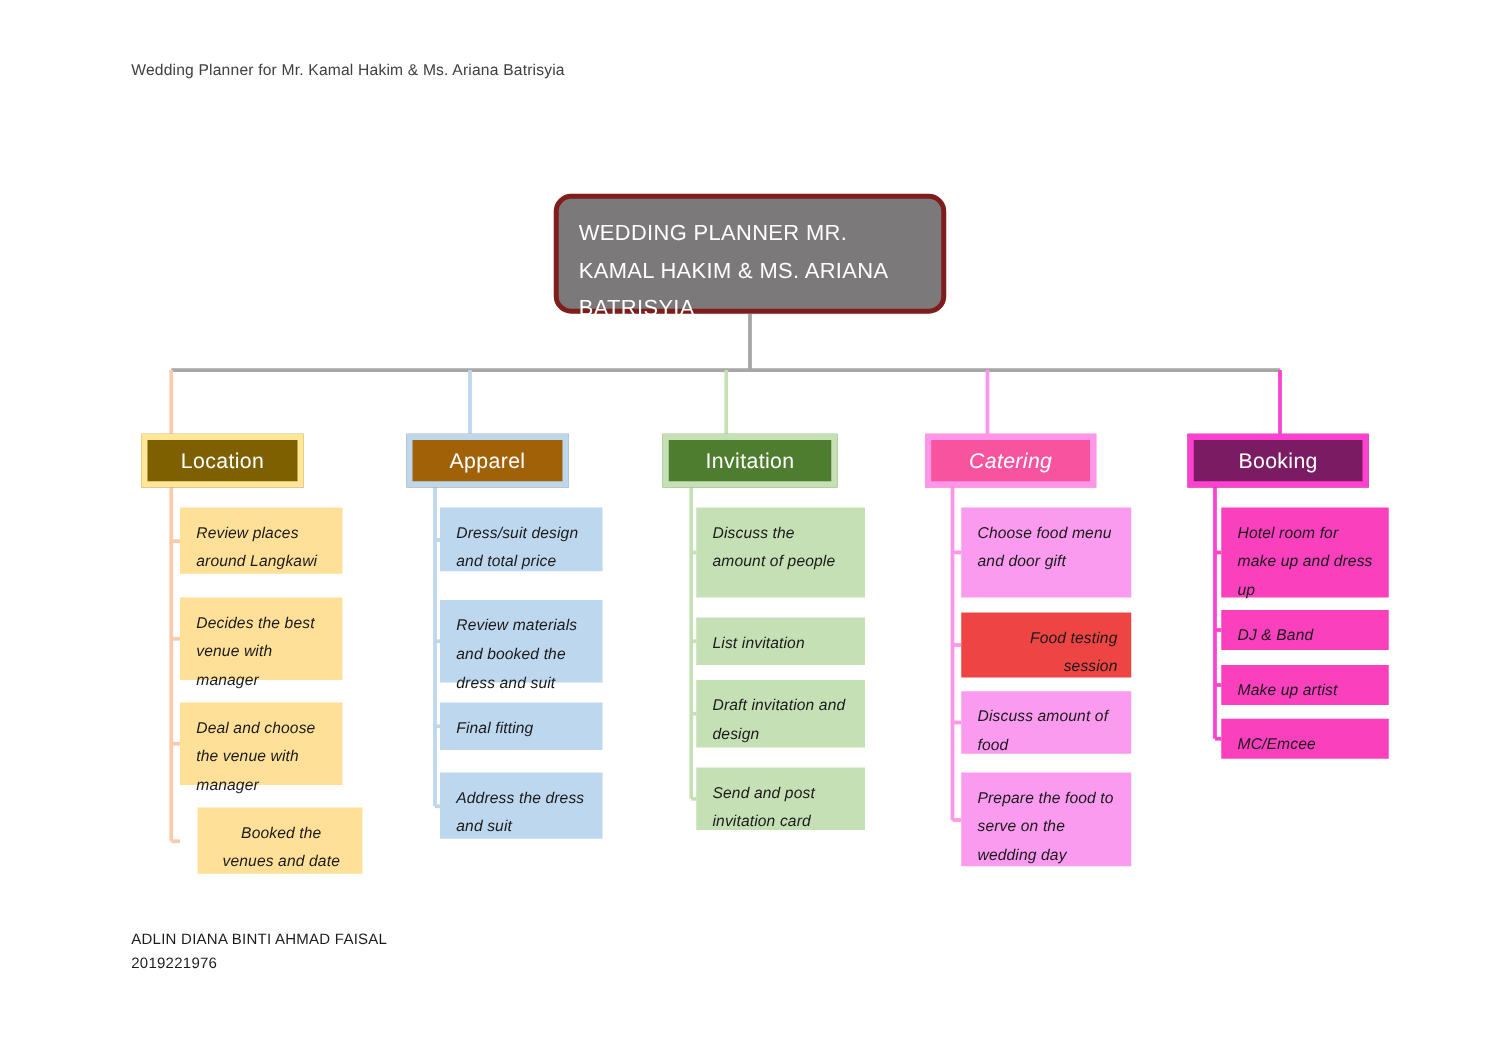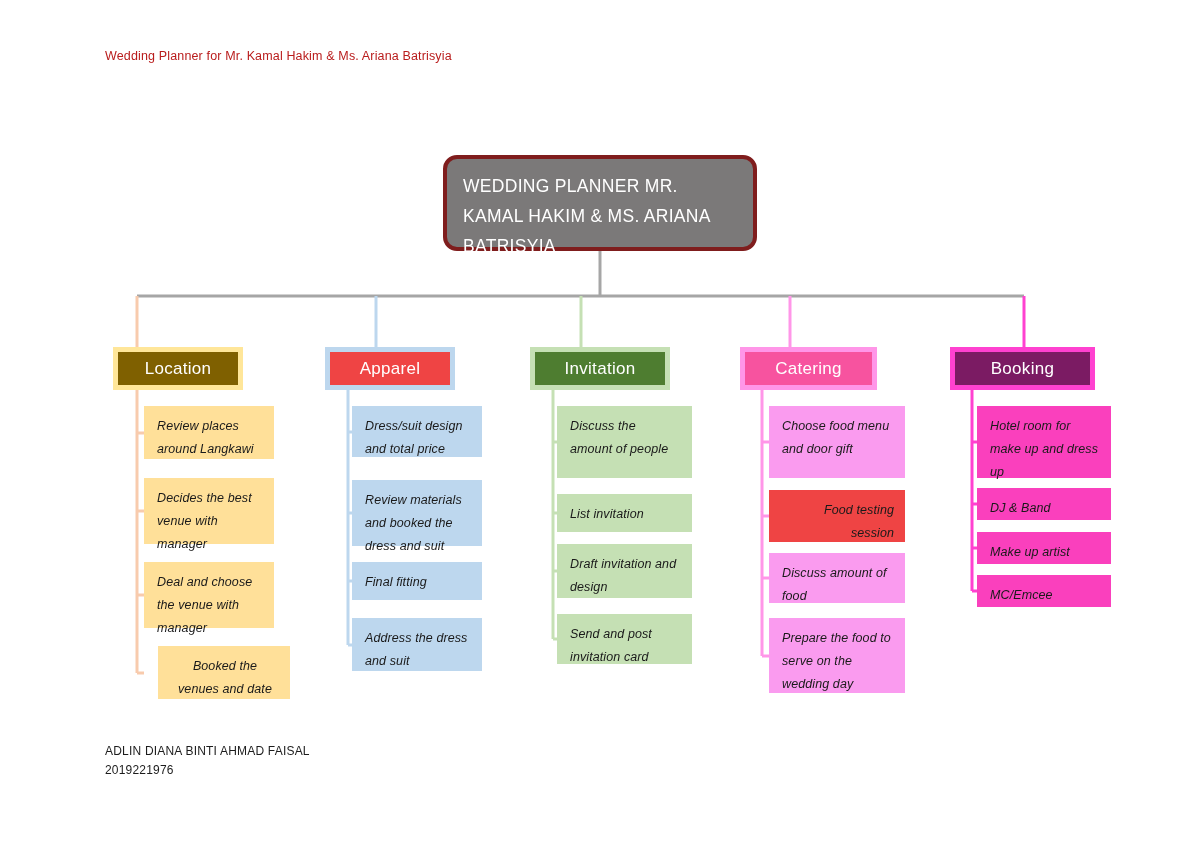--- a/index.html
+++ b/index.html
@@ -19,21 +19,21 @@
     overflow: hidden;
   }
 
   
   .doc-header {
     position: absolute;
     left: 105px;
     top: 49px;
     font-size: 12.5px;
     letter-spacing: 0.15px;
-    color: #b91c1c;
+    color: #404040;
     white-space: nowrap;
     text-align: center;
   }
   .doc-footer {
     position: absolute;
     left: 105px;
     top: 742px;
     font-size: 12px;
     line-height: 19px;
     letter-spacing: 0.2px;
@@ -136,31 +136,31 @@
     </svg>
 
   <div class="root-node">WEDDING PLANNER MR. KAMAL HAKIM &amp; MS. ARIANA BATRISYIA</div>
 
   <div id="branches">
       <div class="branch-head" style="left: 113px; top: 347px; width: 130px; background: rgb(127, 96, 0); border-color: rgb(255, 230, 153);">Location</div>
       <div class="leaf" style="left: 144px; top: 406px; width: 130px; height: 53px; background: rgb(255, 224, 153);">Review places around Langkawi</div>
       <div class="leaf" style="left: 144px; top: 478px; width: 130px; height: 66px; background: rgb(255, 224, 153);">Decides the best venue with manager</div>
       <div class="leaf" style="left: 144px; top: 562px; width: 130px; height: 66px; background: rgb(255, 224, 153);">Deal and choose the venue with manager</div>
       <div class="leaf" style="left: 158px; top: 646px; width: 132px; height: 53px; background: rgb(255, 224, 153); text-align: center;">Booked the venues and date</div>
-      <div class="branch-head" style="left: 325px; top: 347px; width: 130px; background: #ef4444; border-color: rgb(189, 215, 238);">Apparel</div>
+      <div class="branch-head" style="left: 325px; top: 347px; width: 130px; background: #a16207; border-color: rgb(189, 215, 238);">Apparel</div>
       <div class="leaf" style="left: 352px; top: 406px; width: 130px; height: 51px; background: rgb(189, 215, 238);">Dress/suit design and total price</div>
       <div class="leaf" style="left: 352px; top: 480px; width: 130px; height: 66px; background: rgb(189, 215, 238);">Review materials and booked the dress and suit</div>
       <div class="leaf" style="left: 352px; top: 562px; width: 130px; height: 38px; background: rgb(189, 215, 238);">Final fitting</div>
       <div class="leaf" style="left: 352px; top: 618px; width: 130px; height: 53px; background: rgb(189, 215, 238);">Address the dress and suit</div>
       <div class="branch-head" style="left: 530px; top: 347px; width: 140px; background: rgb(78, 125, 48); border-color: rgb(197, 224, 180);">Invitation</div>
       <div class="leaf" style="left: 557px; top: 406px; width: 135px; height: 72px; background: rgb(197, 224, 180);">Discuss the amount of people</div>
       <div class="leaf" style="left: 557px; top: 494px; width: 135px; height: 38px; background: rgb(197, 224, 180);">List invitation</div>
       <div class="leaf" style="left: 557px; top: 544px; width: 135px; height: 54px; background: rgb(197, 224, 180);">Draft invitation and design</div>
       <div class="leaf" style="left: 557px; top: 614px; width: 135px; height: 50px; background: rgb(197, 224, 180);">Send and post invitation card</div>
-      <div class="branch-head" style="left: 740px; top: 347px; width: 137px; background: rgb(247, 83, 159); border-color: rgb(255, 150, 232);">Catering</div>
+      <div class="branch-head" style="left: 740px; top: 347px; width: 137px; background: rgb(247, 83, 159); border-color: rgb(255, 150, 232); font-style: italic;">Catering</div>
       <div class="leaf" style="left: 769px; top: 406px; width: 136px; height: 72px; background: rgb(250, 155, 239);">Choose food menu and door gift</div>
       <div class="leaf" style="left: 769px; top: 490px; width: 136px; height: 52px; background: #ef4444; text-align: right;">Food testing session</div>
       <div class="leaf" style="left: 769px; top: 553px; width: 136px; height: 50px; background: rgb(250, 155, 239);">Discuss amount of food</div>
       <div class="leaf" style="left: 769px; top: 618px; width: 136px; height: 75px; background: rgb(250, 155, 239);">Prepare the food to serve on the wedding day</div>
       <div class="branch-head" style="left: 950px; top: 347px; width: 145px; background: rgb(123, 27, 99); border-color: rgb(255, 65, 208);">Booking</div>
       <div class="leaf" style="left: 977px; top: 406px; width: 134px; height: 72px; background: rgb(250, 64, 189);">Hotel room for make up and dress up</div>
       <div class="leaf" style="left: 977px; top: 488px; width: 134px; height: 32px; background: rgb(250, 64, 189);">DJ &amp; Band</div>
       <div class="leaf" style="left: 977px; top: 532px; width: 134px; height: 32px; background: rgb(250, 64, 189);">Make up artist</div>
       <div class="leaf" style="left: 977px; top: 575px; width: 134px; height: 32px; background: rgb(250, 64, 189);">MC/Emcee</div>
     </div>

